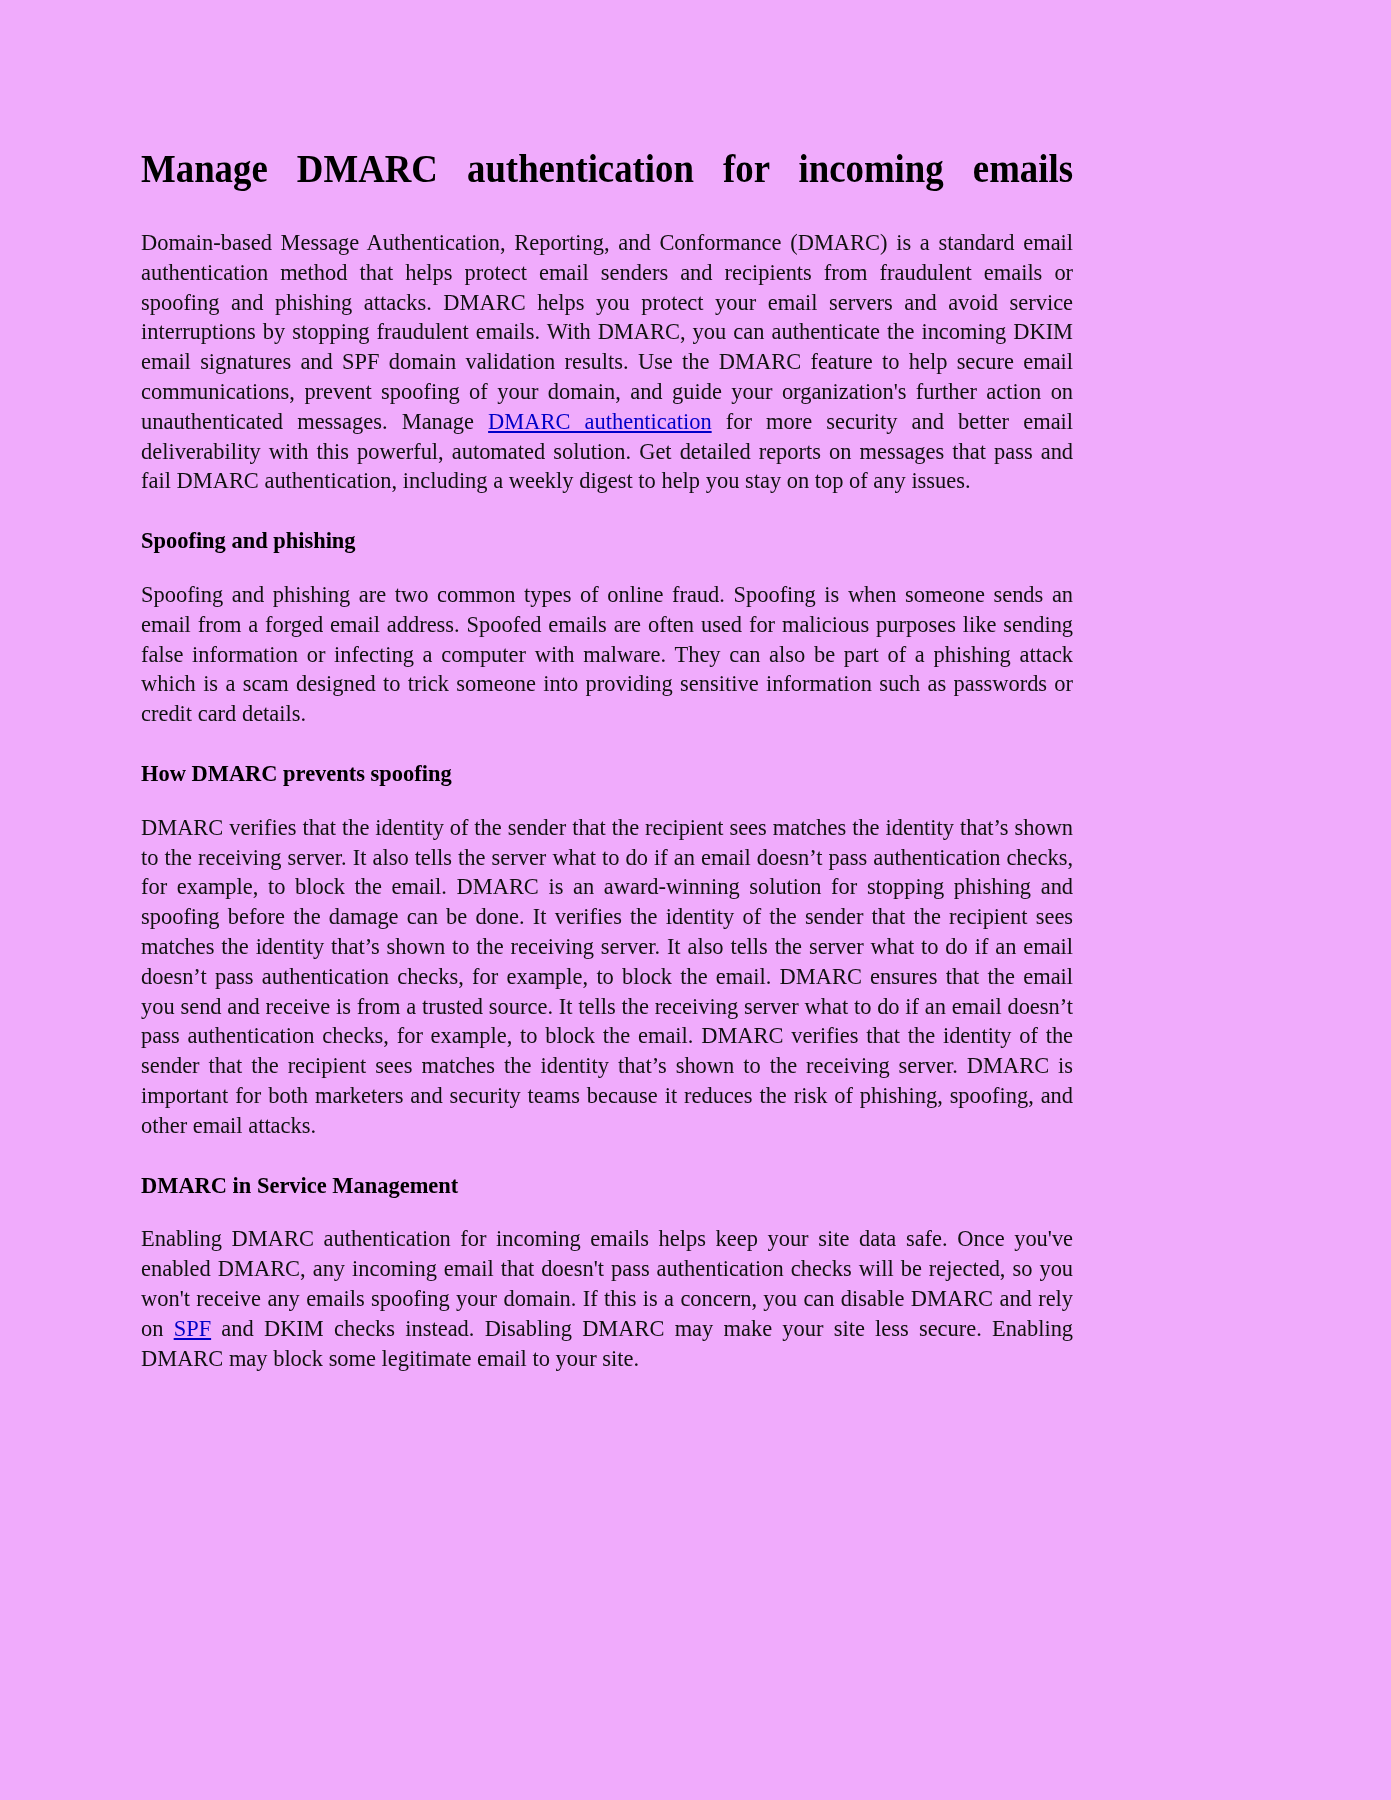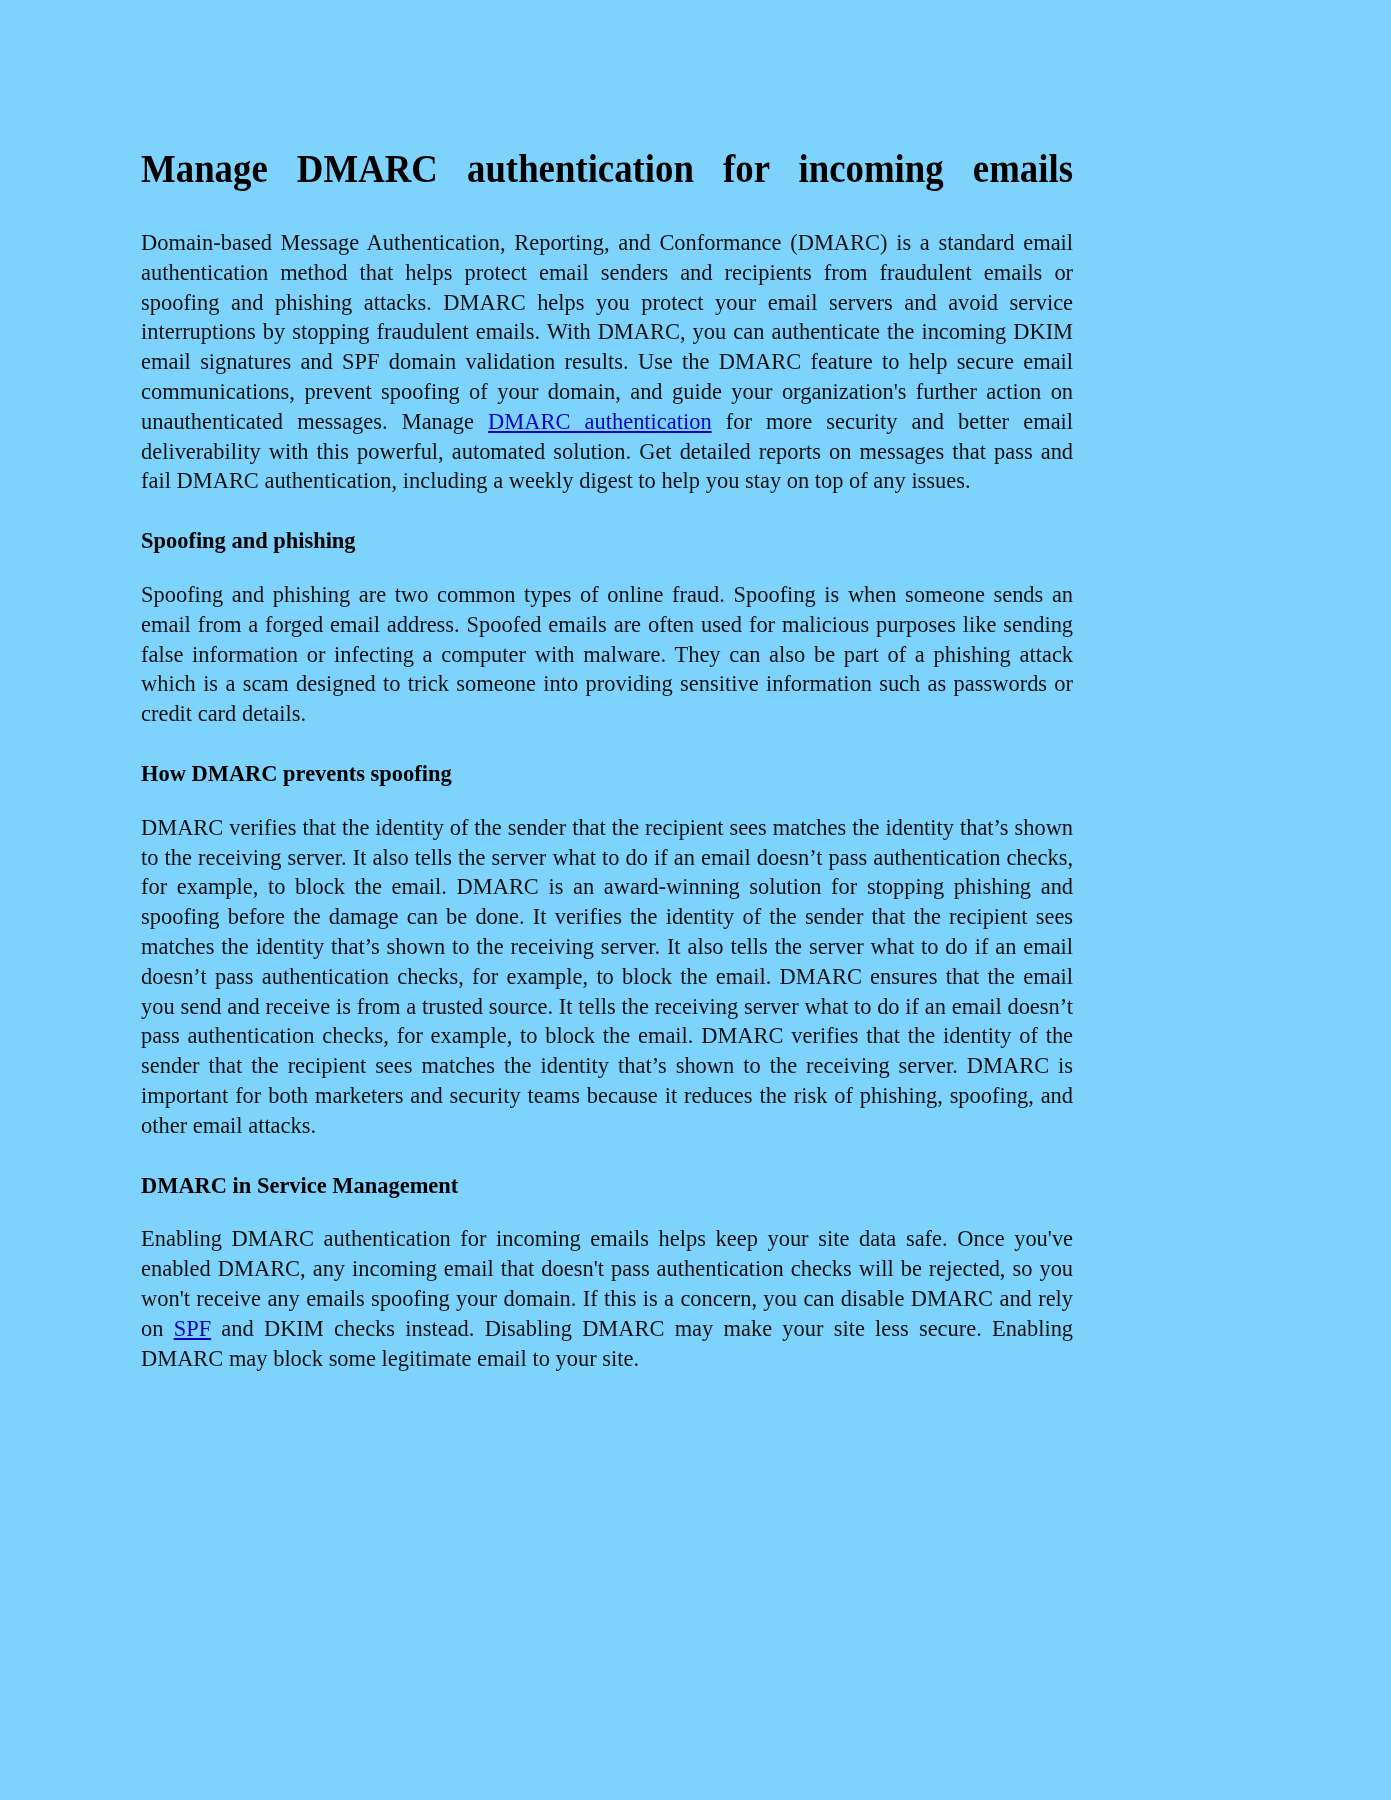--- a/index.html
+++ b/index.html
@@ -13,21 +13,21 @@
     min-height: 1800px;
     font-family: "Liberation Serif", "DejaVu Serif", serif;
     color: #000000;
     -webkit-font-smoothing: antialiased;
   }
 
   .page {
     position: relative;
     width: 1391px;
     min-height: 1800px;
-    background: #7dd3fc;
+    background: #f0abfc;
     box-sizing: border-box;
     padding: 0;
     overflow: hidden;
   }
 
   .content {
     position: absolute;
     left: 141px;
     top: 0;
     width: 932px;  

